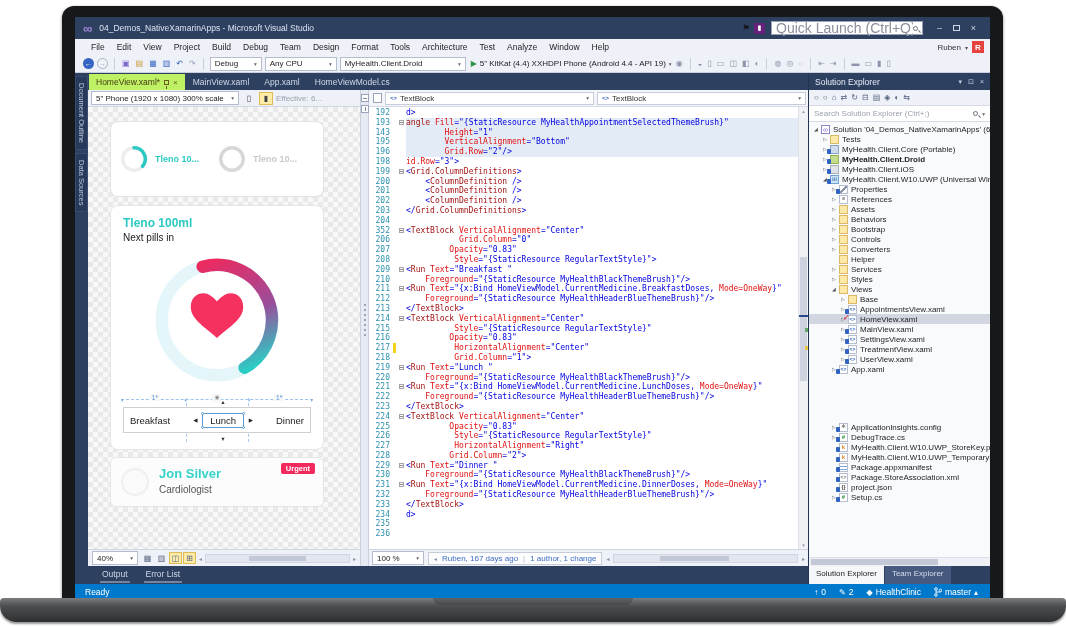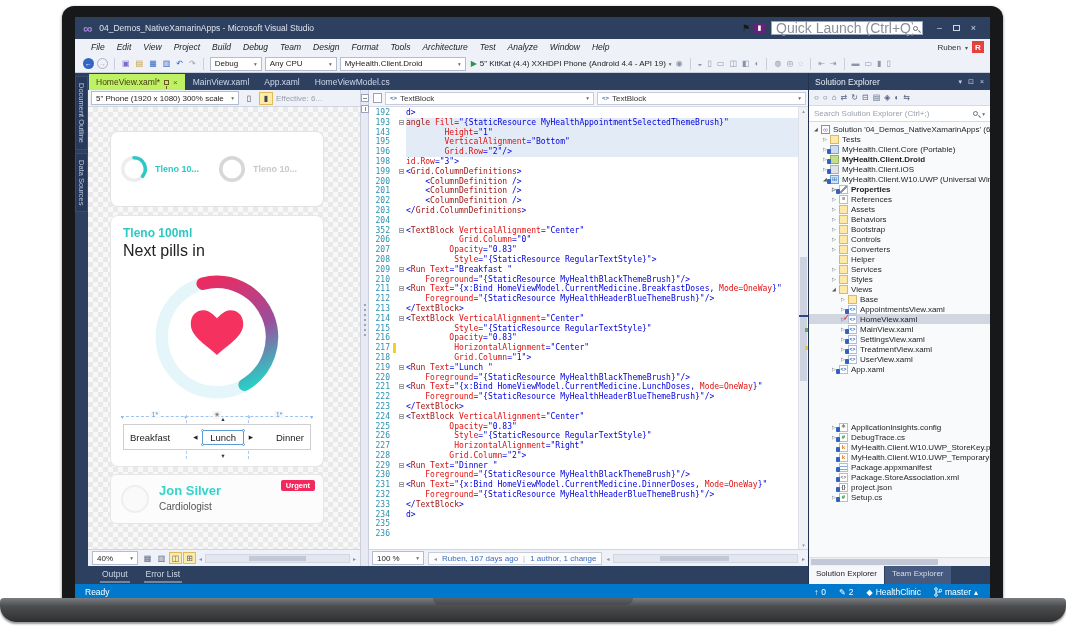--- a/index.html
+++ b/index.html
@@ -96,31 +96,31 @@
     align-items:center;gap:3px;padding:0 4px;font-size:8px;flex:none;}
   .w-zoomd{width:46px;}
   .dic{width:13px;height:12px;display:flex;align-items:center;justify-content:center;
     font-size:8px;color:#55617d;border:1px solid transparent;}
   .dic.active{background:#fdeba8;border-color:#e0ba55;}
   .hscroll{flex:1;height:9px;background:#e3e6ef;position:relative;border:1px solid #d2d6e2;}
   .hthumb{position:absolute;top:1px;bottom:1px;background:#c2c8d6;}
   .sarr{font-size:6px;color:#8a93a8;}
 
   
-  .phone{position:absolute;left:22px;top:24px;width:214px;}
+  .phone{position:absolute;left:22px;top:14px;width:214px;}
   .pills-card{background:#fff;border:1px solid #e2e2e2;border-radius:8px;height:76px;
     display:flex;align-items:center;padding:0 8px;}
   .pill{flex:1;display:flex;align-items:center;gap:6px;}
   .pill svg{width:30px;height:30px;flex:none;}
   .pill-label{font-size:9px;font-weight:bold;color:#2cc9c4;}
   .pill.inactive .pill-label{color:#c9c9c9;}
   .pgap{height:8px;}
   .main-card{background:#fff;border:1px solid #e6e6e6;border-radius:8px;padding:10px 12px 16px;}
   .med-name{font-size:12px;color:#2cc9c4;font-weight:bold;}
-  .med-sub{font-size:16px;color:#222;margin-top:2px;}
+  .med-sub{font-size:10px;color:#222;margin-top:2px;}
   .ringwrap{display:flex;justify-content:center;margin:8px 0 4px;}
   .bigring{width:138px;height:138px;}
   .mealwrap{position:relative;margin-top:18px;}
   .ruler{position:absolute;top:-13px;left:-2px;right:-2px;height:10px;font-size:6.5px;color:#4a90e2;}
   .ruler .line{position:absolute;top:5px;left:0;right:0;border-top:1px dashed #9cc3f0;}
   .rmark{position:absolute;top:0;background:#f7f7f7;padding:0 2px;}
   .rm1{left:15%;} .rmc{left:50%;transform:translateX(-50%);color:#333;} .rm2{right:15%;}
   .rtick{position:absolute;top:3px;font-size:5px;color:#7fb0e8;}
   .cl{position:absolute;top:-9px;bottom:-9px;border-left:1px dashed #a7c8ef;}
   .mealbox{position:relative;height:26px;border:1px solid #cfcfcf;display:flex;align-items:center;
@@ -258,21 +258,21 @@
           <span class="mag"></span>
         </span>
         <span class="winbtns">
           <span>–</span>
           <span class="wrestore"><i></i></span>
           <span>×</span>
         </span>
       </div>
 
       <div class="menubar">
-        <span id="mb-items" style="display:flex;font-style:italic;">
+        <span id="mb-items" style="display:flex;">
             <span class="menu-item">File</span>
             <span class="menu-item">Edit</span>
             <span class="menu-item">View</span>
             <span class="menu-item">Project</span>
             <span class="menu-item">Build</span>
             <span class="menu-item">Debug</span>
             <span class="menu-item">Team</span>
             <span class="menu-item">Design</span>
             <span class="menu-item">Format</span>
             <span class="menu-item">Tools</span>
@@ -640,21 +640,21 @@
                 <span class="tree-label">MyHealth.Client.iOS</span>
               </div>
               <div class="tree-row" style="padding-left: 12px;">
                 <span class="tw-exp">◢</span>
                 <span class="ic ic-proj-uwp">
                   <i>⊞</i>
                   <span class="lockdot"></span>
                 </span>
                 <span class="tree-label">MyHealth.Client.W10.UWP (Universal Windows)</span>
               </div>
-              <div class="tree-row" style="padding-left: 21px; font-weight: bold;">
+              <div class="tree-row" style="padding-left: 21px;">
                 <span class="tw-exp">▷</span>
                 <span class="ic ic-wrench">
                   <span class="lockdot"></span>
                 </span>
                 <span class="tree-label">Properties</span>
               </div>
               <div class="tree-row" style="padding-left: 21px;">
                 <span class="tw-exp">▷</span>
                 <span class="ic ic-refs">
                   <i>≡</i>

